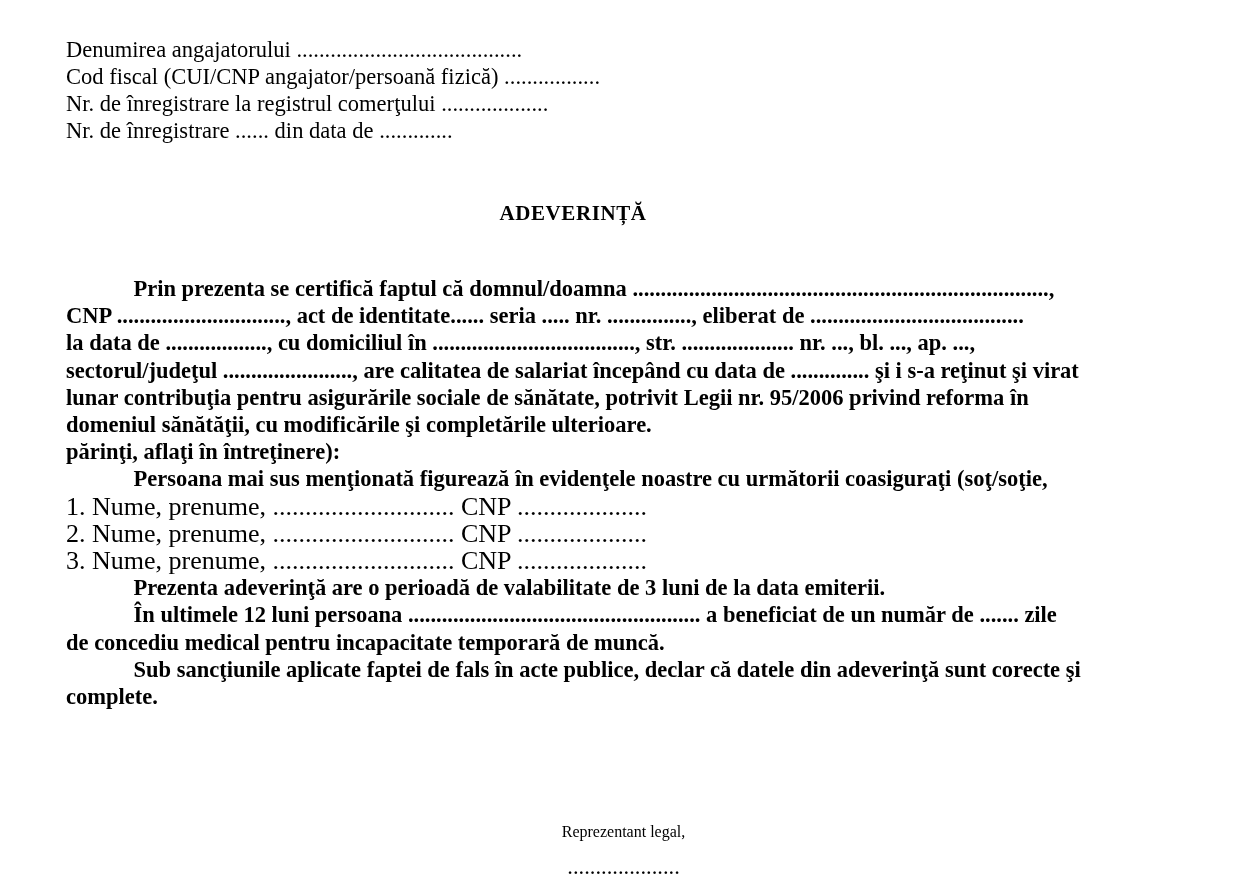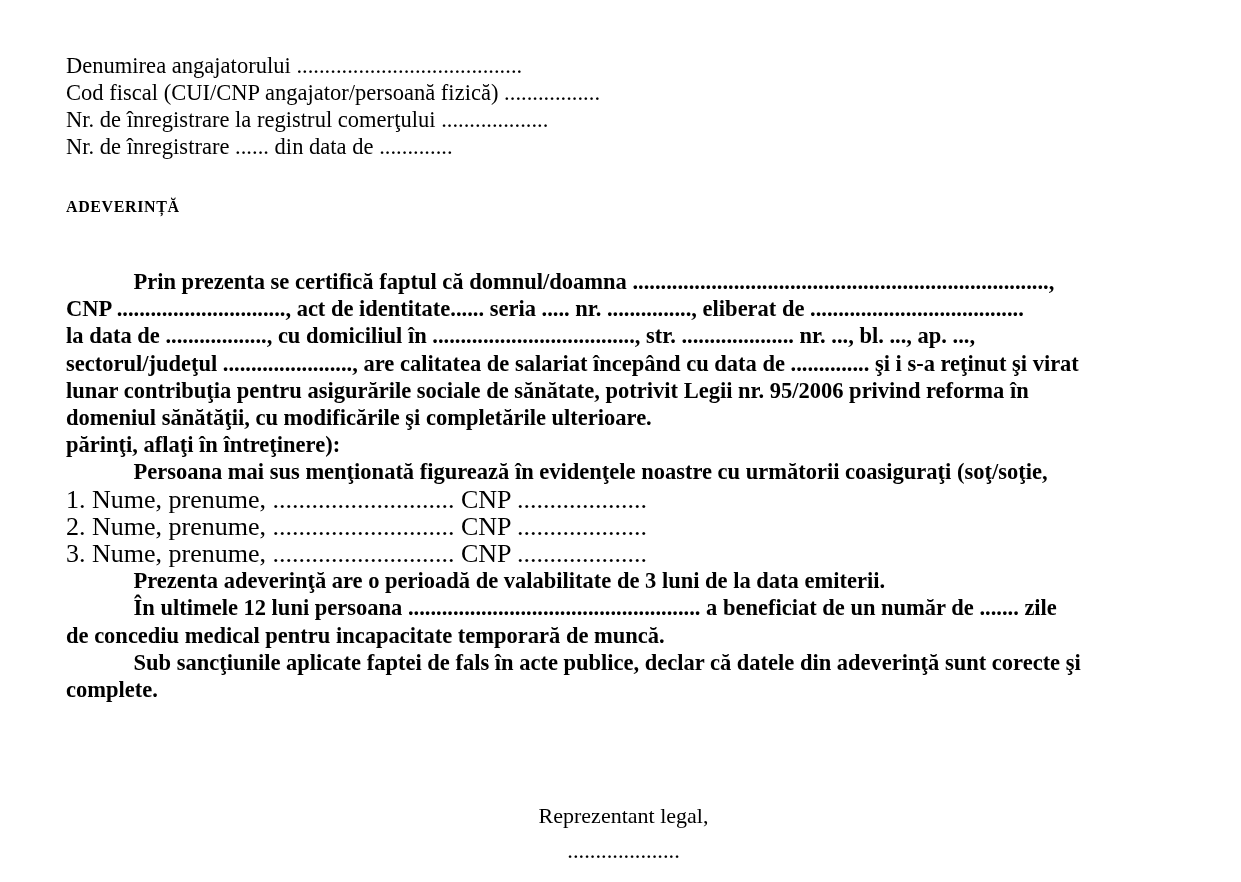--- a/index.html
+++ b/index.html
@@ -12,21 +12,21 @@
     height: 882px;
     position: relative;
     overflow: hidden;
     font-family: "Liberation Serif", "DejaVu Serif", serif;
     color: #000000;
     -webkit-font-smoothing: antialiased;
   }
 
   .page {
     position: absolute;
-    left: 0; top: 16px;
+    left: 0; top: 0;
     width: 1241px;
     height: 657px;
     box-sizing: border-box;
     padding: 18px;
   }
 
   .doc-body {
     position: absolute;
     left: 66px;
     top: 36px;
@@ -38,24 +38,25 @@
     line-height: 27px;
     white-space: pre;
     letter-spacing: 0.02px;
   }
 
   .hdr-block {
     margin-bottom: 0;
   }
 
   .title {
-    font-size: 16px;
+    text-align: center;
+    font-size: 21px;
     font-weight: bold;
     line-height: 27px;
-    margin-top: 33px;
+    margin-top: 56px;
     margin-bottom: 0;
     letter-spacing: 0.6px;
     padding-right: 100px;
   }
 
   .gap-after-title { height: 48px; }
 
   .flow {
     font-size: 22.5px;
     line-height: 27.2px;
@@ -75,23 +76,24 @@
   }
 
   .signature {
     position: absolute;
     left: 0;
     top: 786px;
     width: 1241px;
     text-align: center;
   }
   .sig-name {
-    font-size: 22px;
+    font-size: 16px;
     line-height: 27px;
     padding-left: 6px;
+    margin-top: 32px;
   }
   .sig-dots {
     font-size: 22.5px;
     line-height: 27px;
     margin-top: 8px;
     padding-left: 6px;
   }
 </style>
 </head>
 <body>

